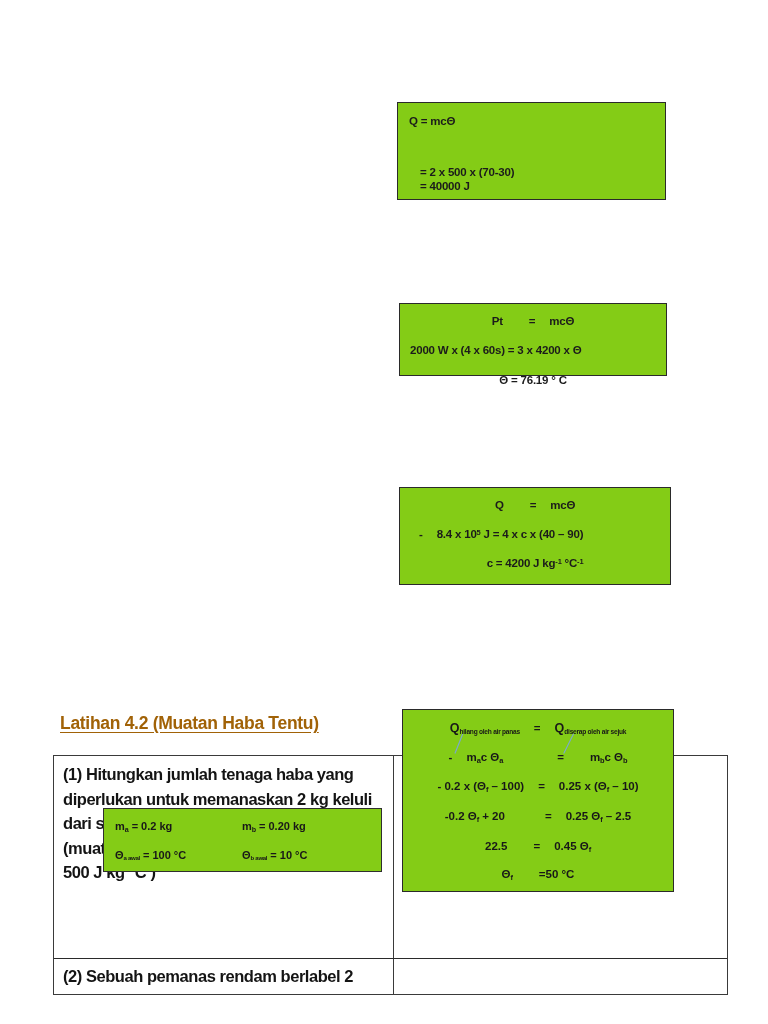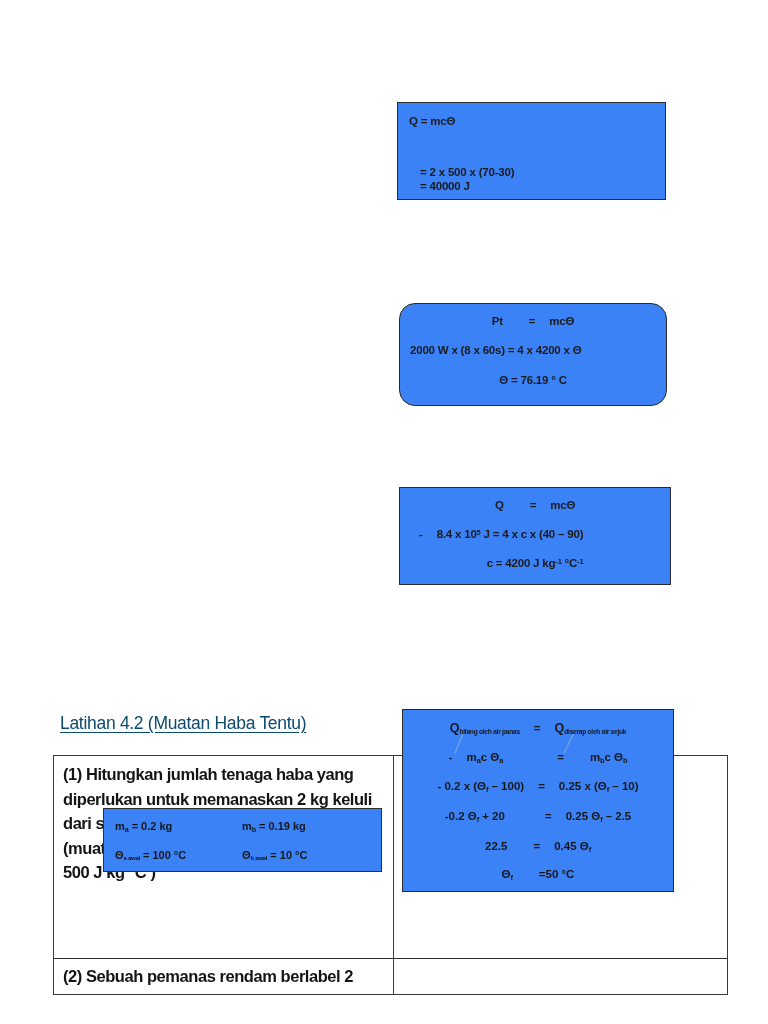--- a/index.html
+++ b/index.html
@@ -15,21 +15,21 @@
     font-family: "Liberation Sans", sans-serif;
     color: #181818;
   }
 
   .page { position: absolute; inset: 0; }
 
   
   .work-box {
     position: absolute;
     border: 1px solid #2a2a2a;
-    background: #3b82f6;
+    background: #84cc16;
     box-sizing: border-box;
   }
 
   .line {
     white-space: nowrap;
     font-size: 11.5px;
     font-weight: 700;
     letter-spacing: -0.2px;
     color: #1b1b1b;
   }
@@ -49,39 +49,39 @@
     font-weight: 700;
   }
 
   
   #box1 { left: 397px; top: 102px; width: 269px; height: 98px; }
   #box1 .l1 { position: absolute; left: 11px; top: 12px; }
   #box1 .l2 { position: absolute; left: 22px; top: 40px; margin-top: 23px; }
   #box1 .l3 { position: absolute; left: 22px; top: 77px; }
 
   
-  #box2 { left: 399px; top: 303px; width: 268px; height: 103px; border-radius: 16px; }
+  #box2 { left: 399px; top: 303px; width: 268px; height: 73px; }
   #box2 .l1 { position: absolute; left: 0; right: 0; top: 11px; }
   #box2 .l2 { position: absolute; left: 10px; top: 40px; }
   #box2 .l3 { position: absolute; left: 0; right: 0; top: 70px; }
 
   
   #box3 { left: 399px; top: 487px; width: 272px; height: 98px; }
   #box3 .l1 { position: absolute; left: 0; right: 0; top: 11px; }
   #box3 .l2 { position: absolute; left: 19px; top: 40px; }
   #box3 .l3 { position: absolute; left: 0; right: 0; top: 69px; }
 
   
   #heading {
     position: absolute;
     left: 60px; top: 713px;
     font-size: 17.5px;
-    font-weight: 400;
+    font-weight: 700;
     letter-spacing: -0.3px;
-    color: #0c4a6e;
+    color: #a16207;
     text-decoration: underline;
     text-underline-offset: 3px;
     white-space: nowrap;
   }
 
   
   #qtable {
     position: absolute;
     left: 53px; top: 755px;
     width: 675px; height: 240px;
@@ -167,21 +167,21 @@
   <div class="work-box" id="box1">
     <div class="line l1">Q = mcΘ</div>
     <div class="line l2">= 2 x 500 x (70-30)</div>
     <div class="line l3">= 40000 J</div>
   </div>
 
   <div class="work-box" id="box2">
     <div class="line center l1">
       <span>Pt</span><span class="gap-m"></span><span>=</span><span class="gap-s"></span><span>mcΘ</span>
     </div>
-    <div class="line l2">2000 W x (8 x 60s)  =  4 x 4200 x Θ</div>
+    <div class="line l2">2000 W x (4 x 60s)  =  3 x 4200 x Θ</div>
     <div class="line center l3">Θ  = 76.19 ° C</div>
   </div>
 
   <div class="work-box" id="box3">
     <div class="line center l1">
       <span>Q</span><span class="gap-m"></span><span>=</span><span class="gap-s"></span><span>mcΘ</span>
     </div>
     <div class="line l2">
       <span>-</span><span class="gap-s"></span><span>8.4 x 10</span><sup>5</sup>&nbsp;<span>J  =  4 x c x (40 – 90)</span>
     </div>
@@ -207,21 +207,21 @@
     <div class="qtext" id="q2text">(2) Sebuah pemanas rendam berlabel 2</div>
   </div>
 
   <div class="work-box" id="databox">
     <div class="row r1a">
       <span>m</span><sub>a</sub>
       <span>=   0.2 kg</span>
     </div>
     <div class="row r1b">
       <span>m</span><sub>b</sub>
-      <span>=   0.19 kg</span>
+      <span>=   0.20 kg</span>
     </div>
     <div class="row r2a">
       <span>Θ</span><span class="tiny-sub">a awal</span>
       <span>= 100 °C</span>
     </div>
     <div class="row r2b">
       <span>Θ</span><span class="tiny-sub">b awal</span>
       <span>= 10 °C</span>
     </div>
   </div>

